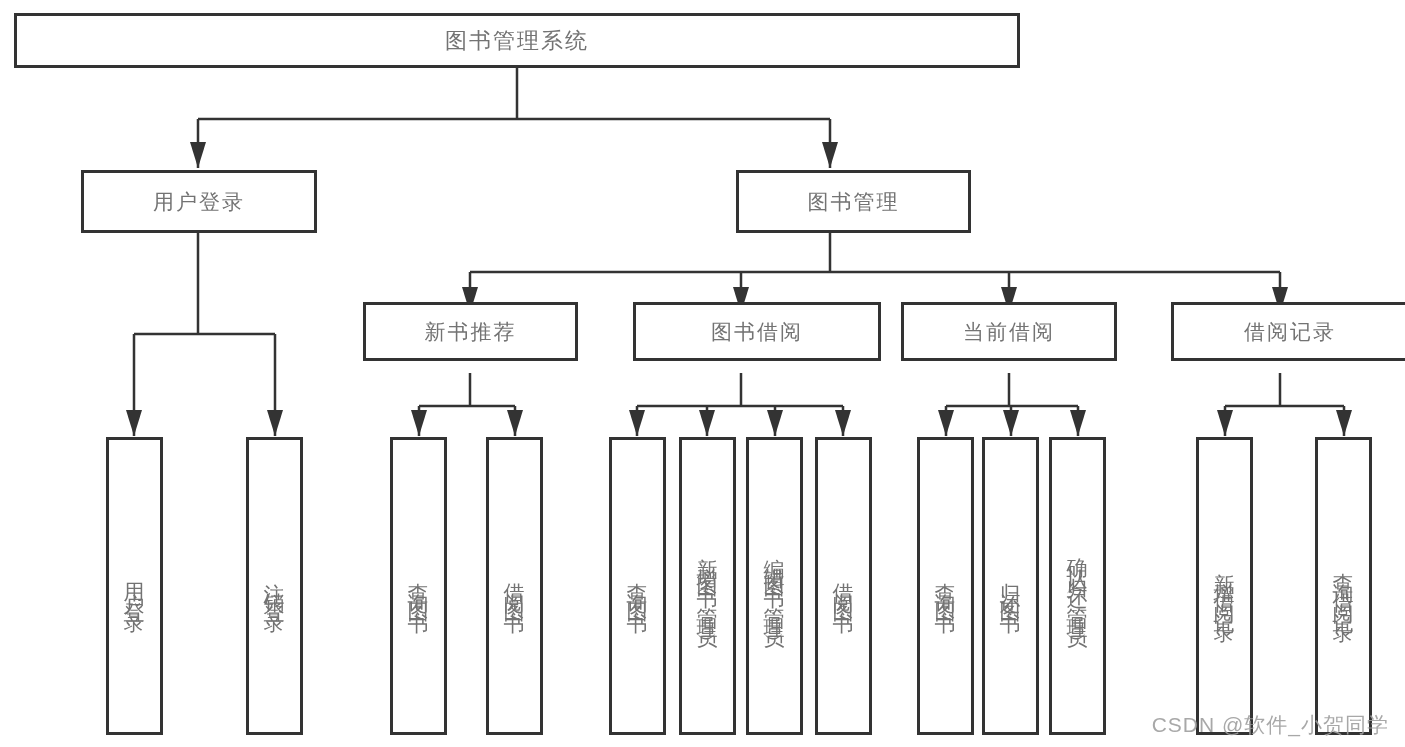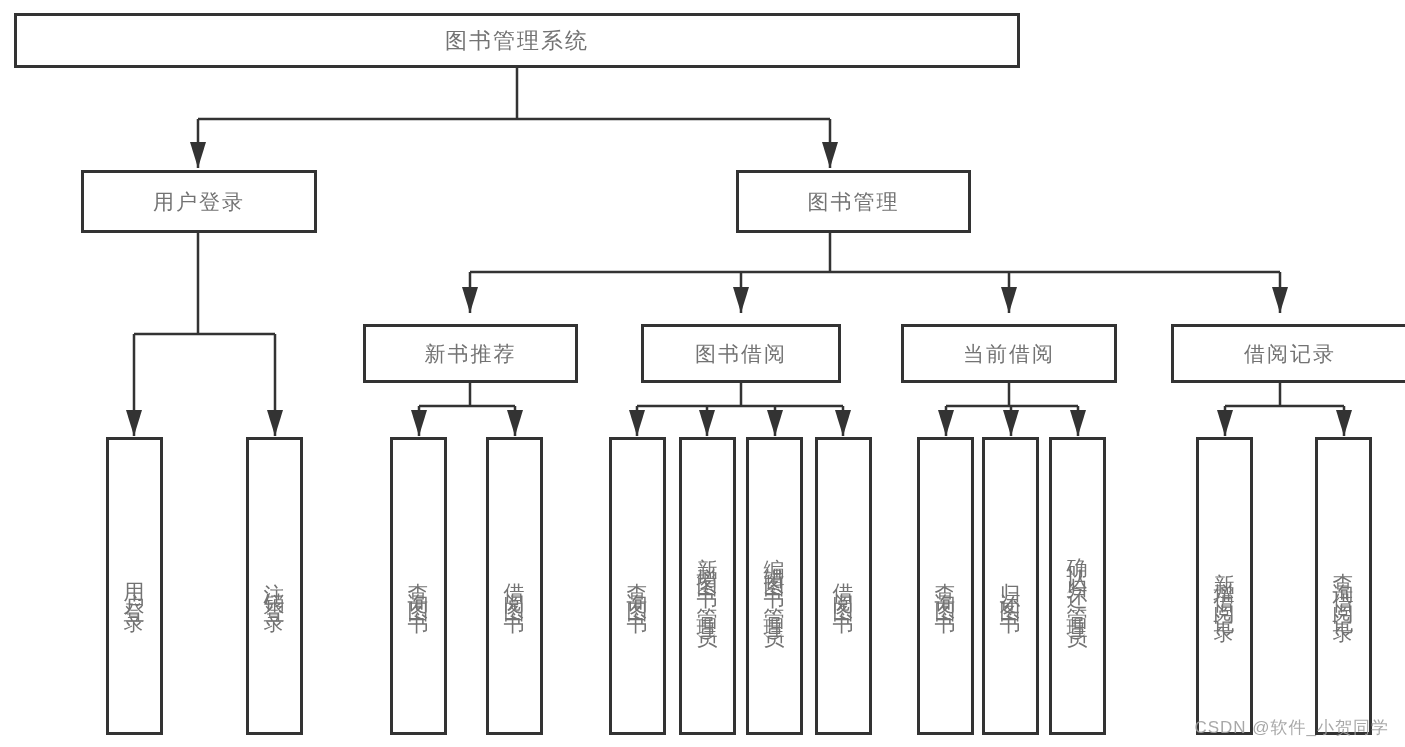--- a/index.html
+++ b/index.html
@@ -33,23 +33,23 @@
     font-size: 21px;
     letter-spacing: 2px;
     white-space: nowrap;
   }
   
   .n-root  { left: 14px;  top: 13px;  width: 1006px; height: 55px; font-size: 22px; }
   
   .n-login { left: 81px;  top: 170px; width: 236px; height: 63px; }
   .n-mgmt  { left: 712px; top: 170px; width: 235px; height: 63px; margin-left: 24px; }
   
-  .lvl3    { top: 324px; height: 59px; }
+  .lvl3    { top: 302px; height: 59px; }
   .n-newbook { left: 363px;  width: 215px; }
-  .n-borrow  { left: 633px;  width: 200px; margin-left: 8px; }
+  .n-borrow  { left: 633px;  width: 248px; }
   .n-current { left: 901px;  width: 216px; }
   .n-records { left: 1171px; width: 238px; }
   
   .leaf {
     top: 437px;
     width: 57px;
     height: 298px;
     border-width: 3px;
     writing-mode: vertical-rl;
     text-orientation: mixed;
@@ -68,21 +68,21 @@
   .lf8  { left: 815px; }
   .lf9  { left: 917px; }
   .lf10 { left: 982px; }
   .lf11 { left: 1049px; }
   .lf12 { left: 1196px; }
   .lf13 { left: 1315px; }
   .watermark {
     position: absolute;
     right: 16px;
     bottom: 8px;
-    font-size: 17px;
+    font-size: 21px;
     color: rgba(158, 158, 158, 0.9);
     letter-spacing: 1px;
     white-space: nowrap;
   }
 </style>
 </head>
 <body>
 
 <div class="canvas">
 

